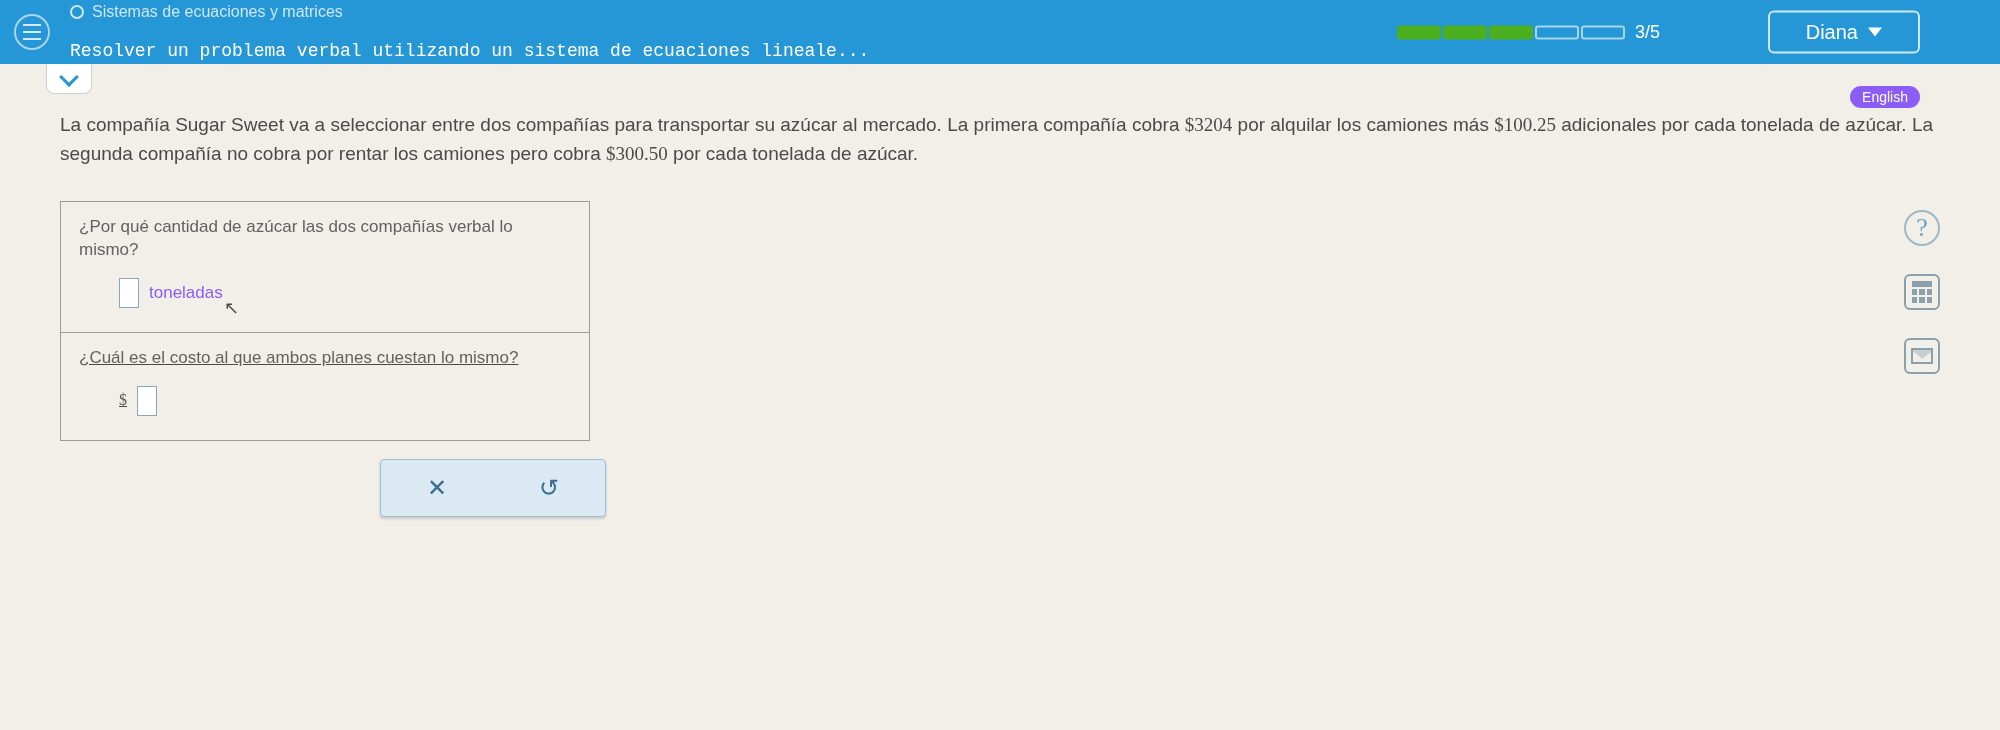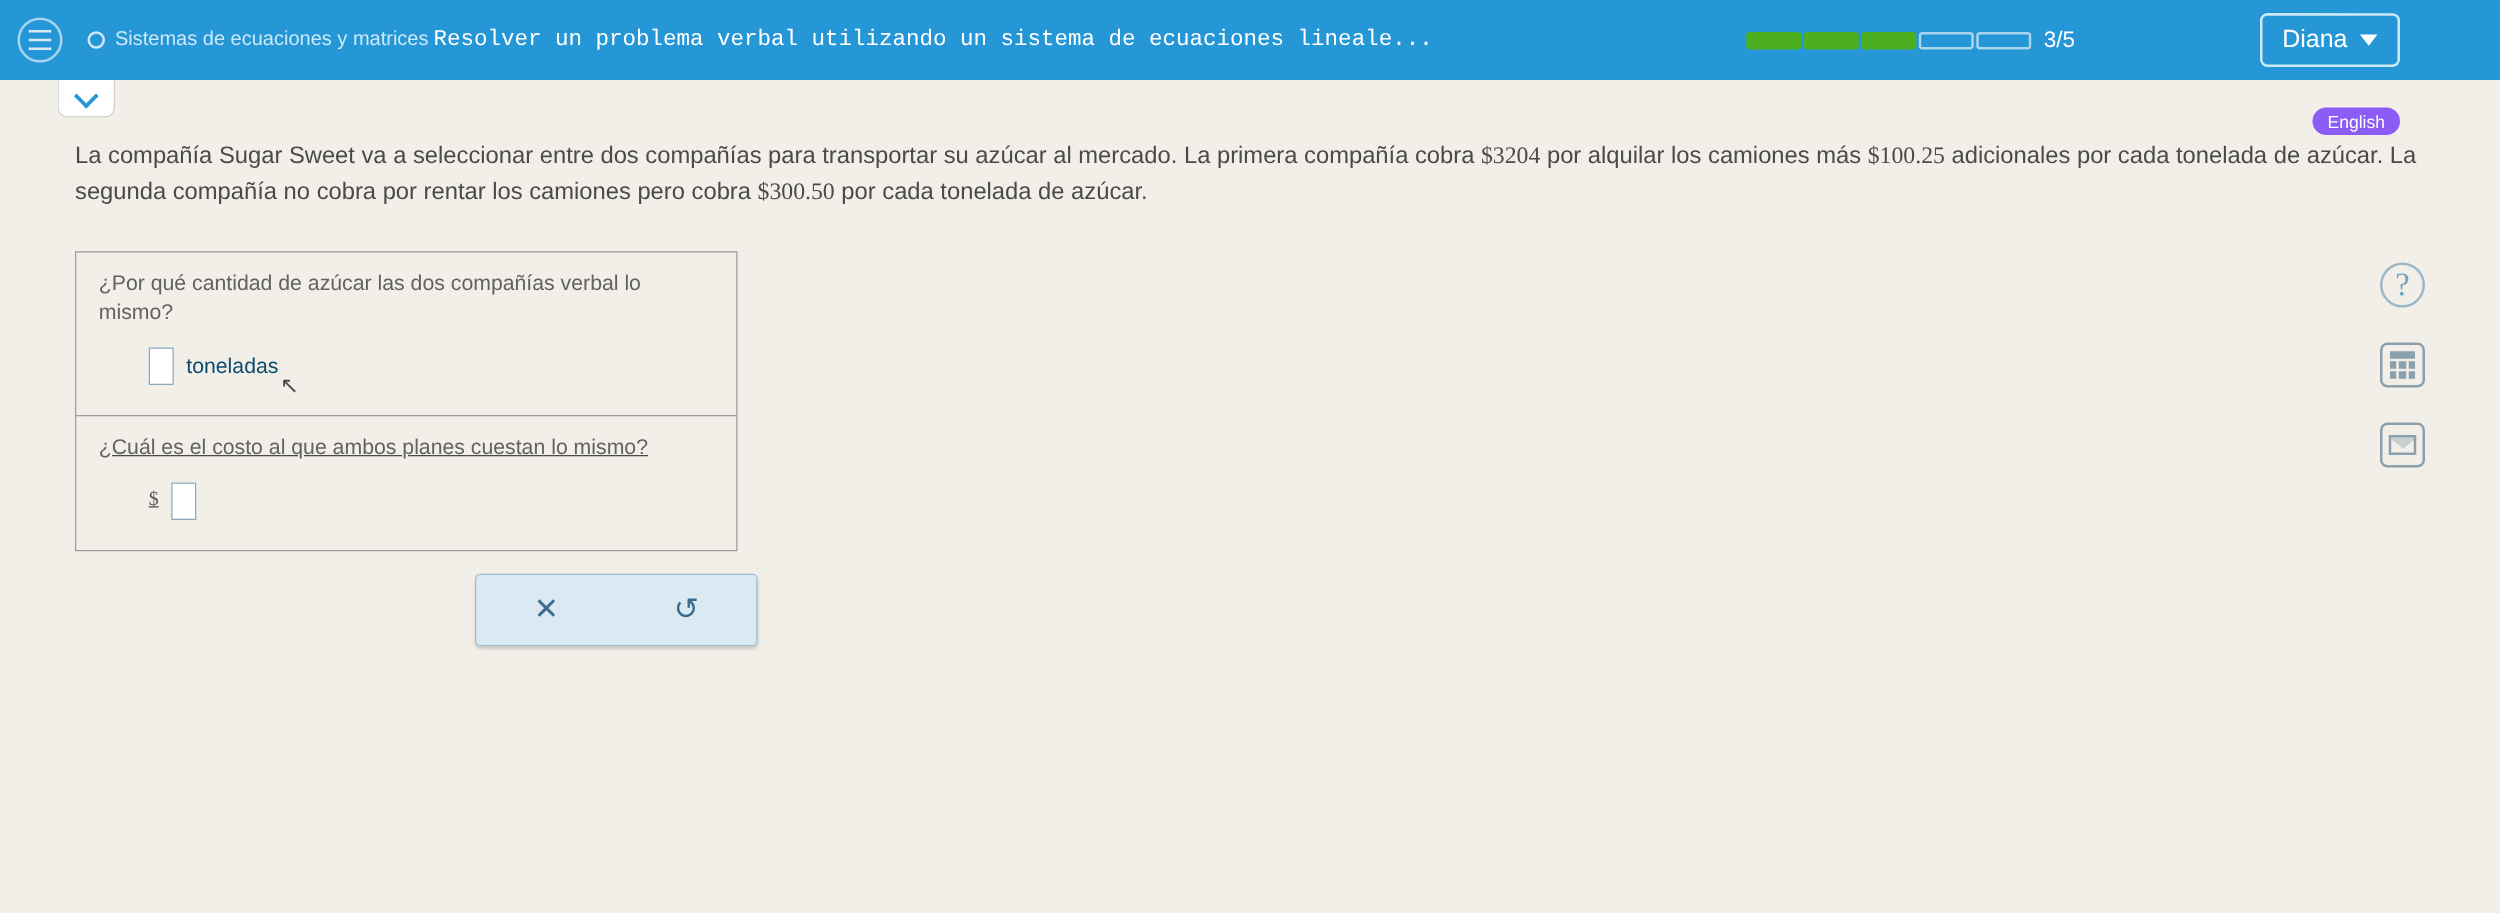--- a/index.html
+++ b/index.html
@@ -33,21 +33,22 @@
   cursor: pointer;
   margin-right: 20px;
 }
 .menu-icon span {
   width: 18px;
   height: 2px;
   background: #d5eaf6;
 }
 .title-block {
   display: flex;
-  gap: 4px;
+  flex-direction: column;
+  gap: 20px;
 }
 .title-top {
   display: flex;
   align-items: center;
   gap: 8px;
   font-size: 16px;
   color: #cde8f6;
 }
 .circle-icon {
   width: 14px;
@@ -83,21 +84,21 @@
 }
 .seg.filled { background: #4caf1f; border-color: #4caf1f; }
 .progress-text { color: #fff; font-size: 18px; }
 .user-pill {
   position: absolute;
   right: 80px;
   top: 50%;
   transform: translateY(-50%);
   border: 2px solid #cde8f6;
   border-radius: 6px;
-  padding: 8px 16px;
+  padding: 8px 36px;
   display: flex;
   align-items: center;
   gap: 10px;
   color: #fff;
   font-size: 20px;
   cursor: pointer;
 }
 .chev-down {
   width: 0; height: 0;
   border-left: 7px solid transparent;
@@ -176,21 +177,21 @@
   border: 1px solid #8aa7bb;
   background: #fff;
   cursor: text;
 }
 .dollar {
   font-family: Georgia, serif;
   color: #5a5a5a;
   font-size: 16px;
 }
 .unit-text {
-  color: #0c4a6e;
+  color: #8b5cf6;
   font-size: 17px;
 }
 .cursor-arrow {
   position: absolute;
   left: 224px;
   top: 297px;
   font-size: 18px;
   color: #4a4a4a;
   pointer-events: none;
 }

